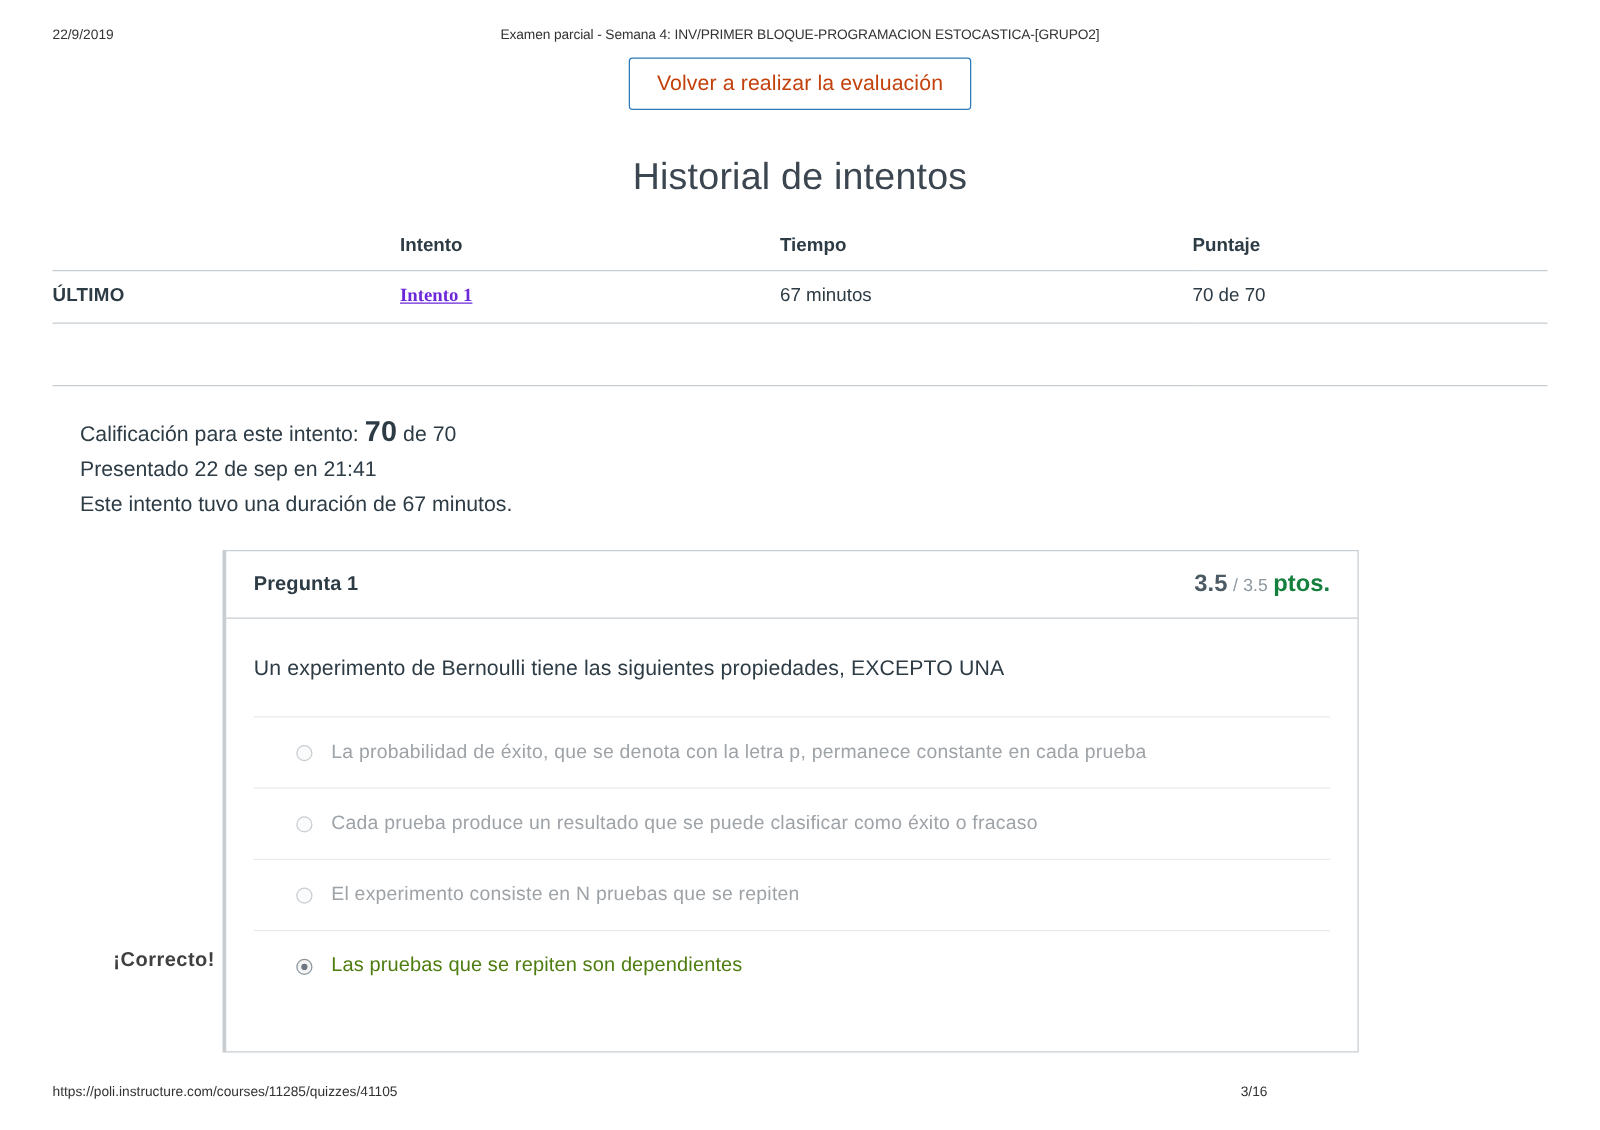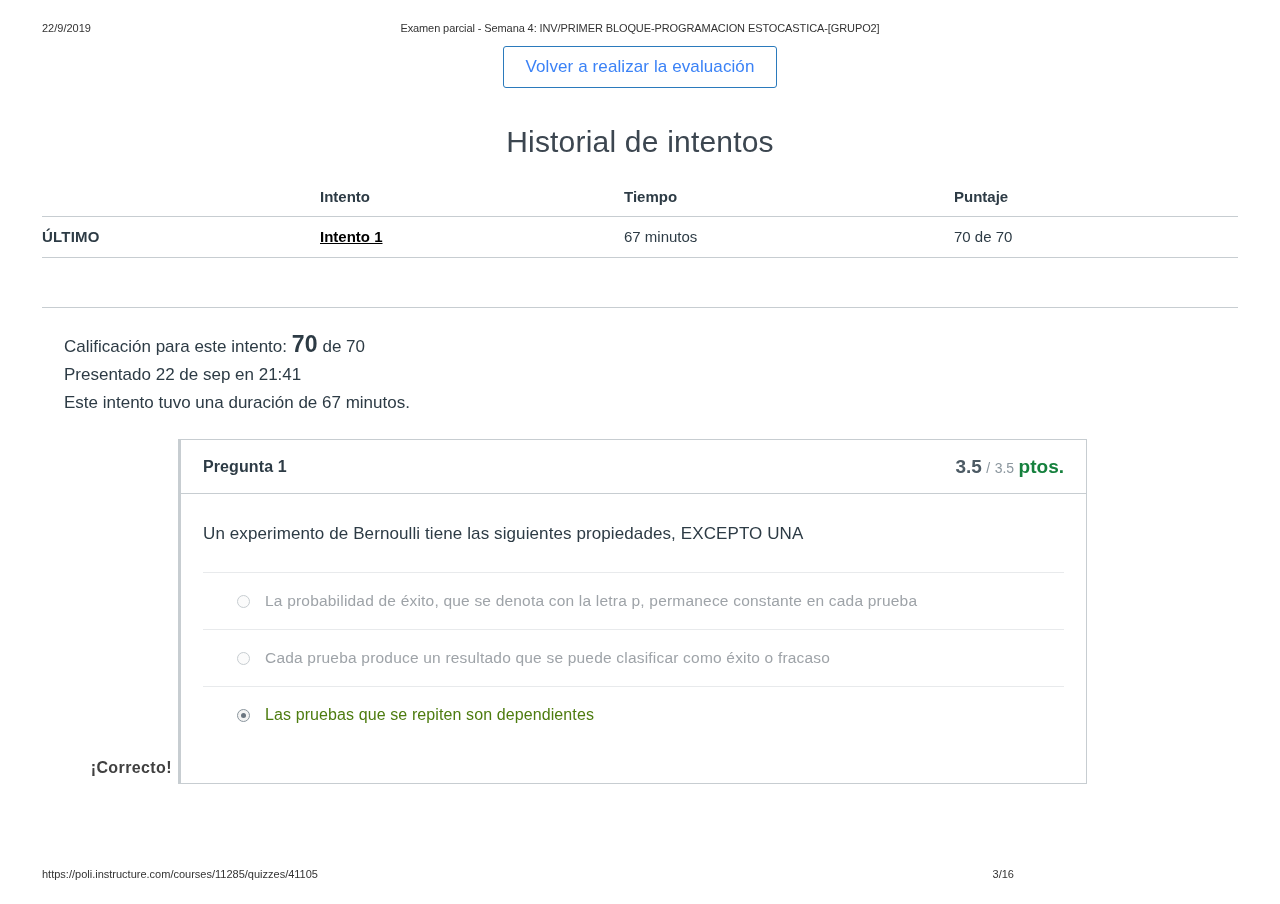--- a/index.html
+++ b/index.html
@@ -50,21 +50,21 @@
     width: 1280px;
     text-align: center;
   }
   .retake-btn {
     display: inline-block;
     box-sizing: border-box;
     padding: 10px 22px;
     border: 1px solid #2b7abc;
     border-radius: 3px;
     background: #ffffff;
-    color: #3b82f6;
+    color: #c2410c;
     font-size: 17px;
     line-height: 20px;
     letter-spacing: 0.1px;
     cursor: pointer;
   }
 
   
   .content {
     position: absolute;
     top: 124px;
@@ -106,23 +106,24 @@
   .col-kept  { width: 278px; }
   .col-att   { width: 304px; }
   .col-time  { width: 330px; }
   .col-score { width: 284px; }
 
   .kept-label {
     font-weight: bold;
     letter-spacing: 0.2px;
   }
   a.attempt-link {
-    color: #000000;
+    color: #6d28d9;
     font-weight: bold;
     text-decoration: underline;
+    font-family: Liberation Serif, serif;
   }
   .spacer-row td {
     padding: 0;
     height: 26px;
     border-bottom: 1px solid #c7cdd1;
   }
 
   
   .attempt-meta {
     margin-top: 22px;
@@ -359,20 +360,24 @@
 
         <div class="answers">
           <div class="answer-row">
             <span class="radio"></span>
             <span>La probabilidad de éxito, que se denota con la letra p, permanece constante en cada prueba</span>
           </div>
           <div class="answer-row">
             <span class="radio"></span>
             <span>Cada prueba produce un resultado que se puede clasificar como éxito o fracaso</span>
           </div>
+          <div class="answer-row">
+            <span class="radio"></span>
+            <span>El experimento consiste en N pruebas que se repiten</span>
+          </div>
           <div class="answer-row selected">
             <span class="radio"></span>
             <span>Las pruebas que se repiten son dependientes</span>
           </div>
           <div class="answer-last"></div>
         </div>
       </div>
     </div>
   </div>
 

